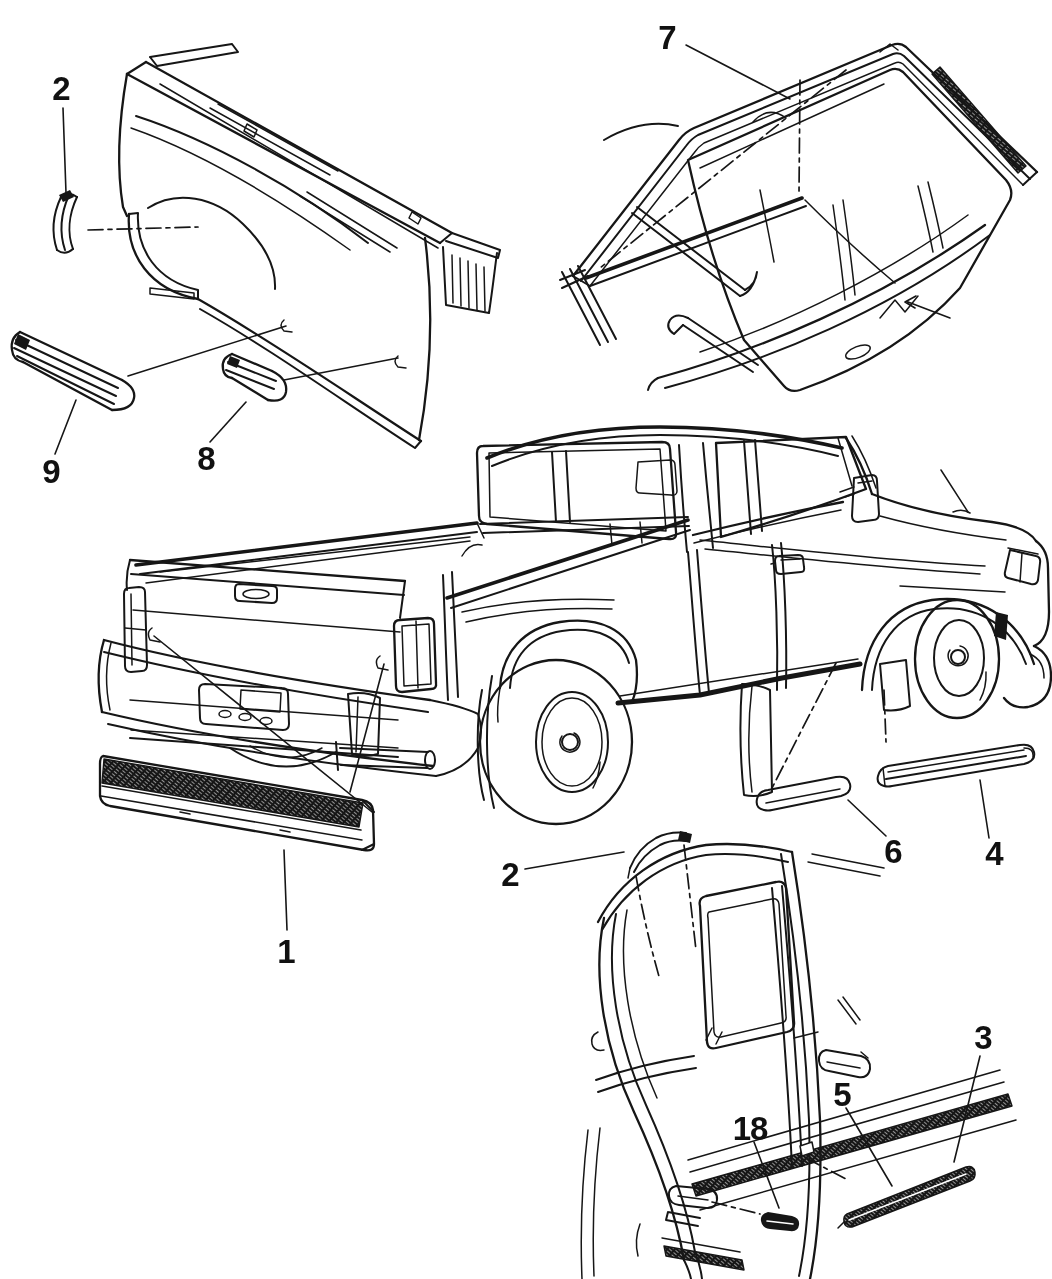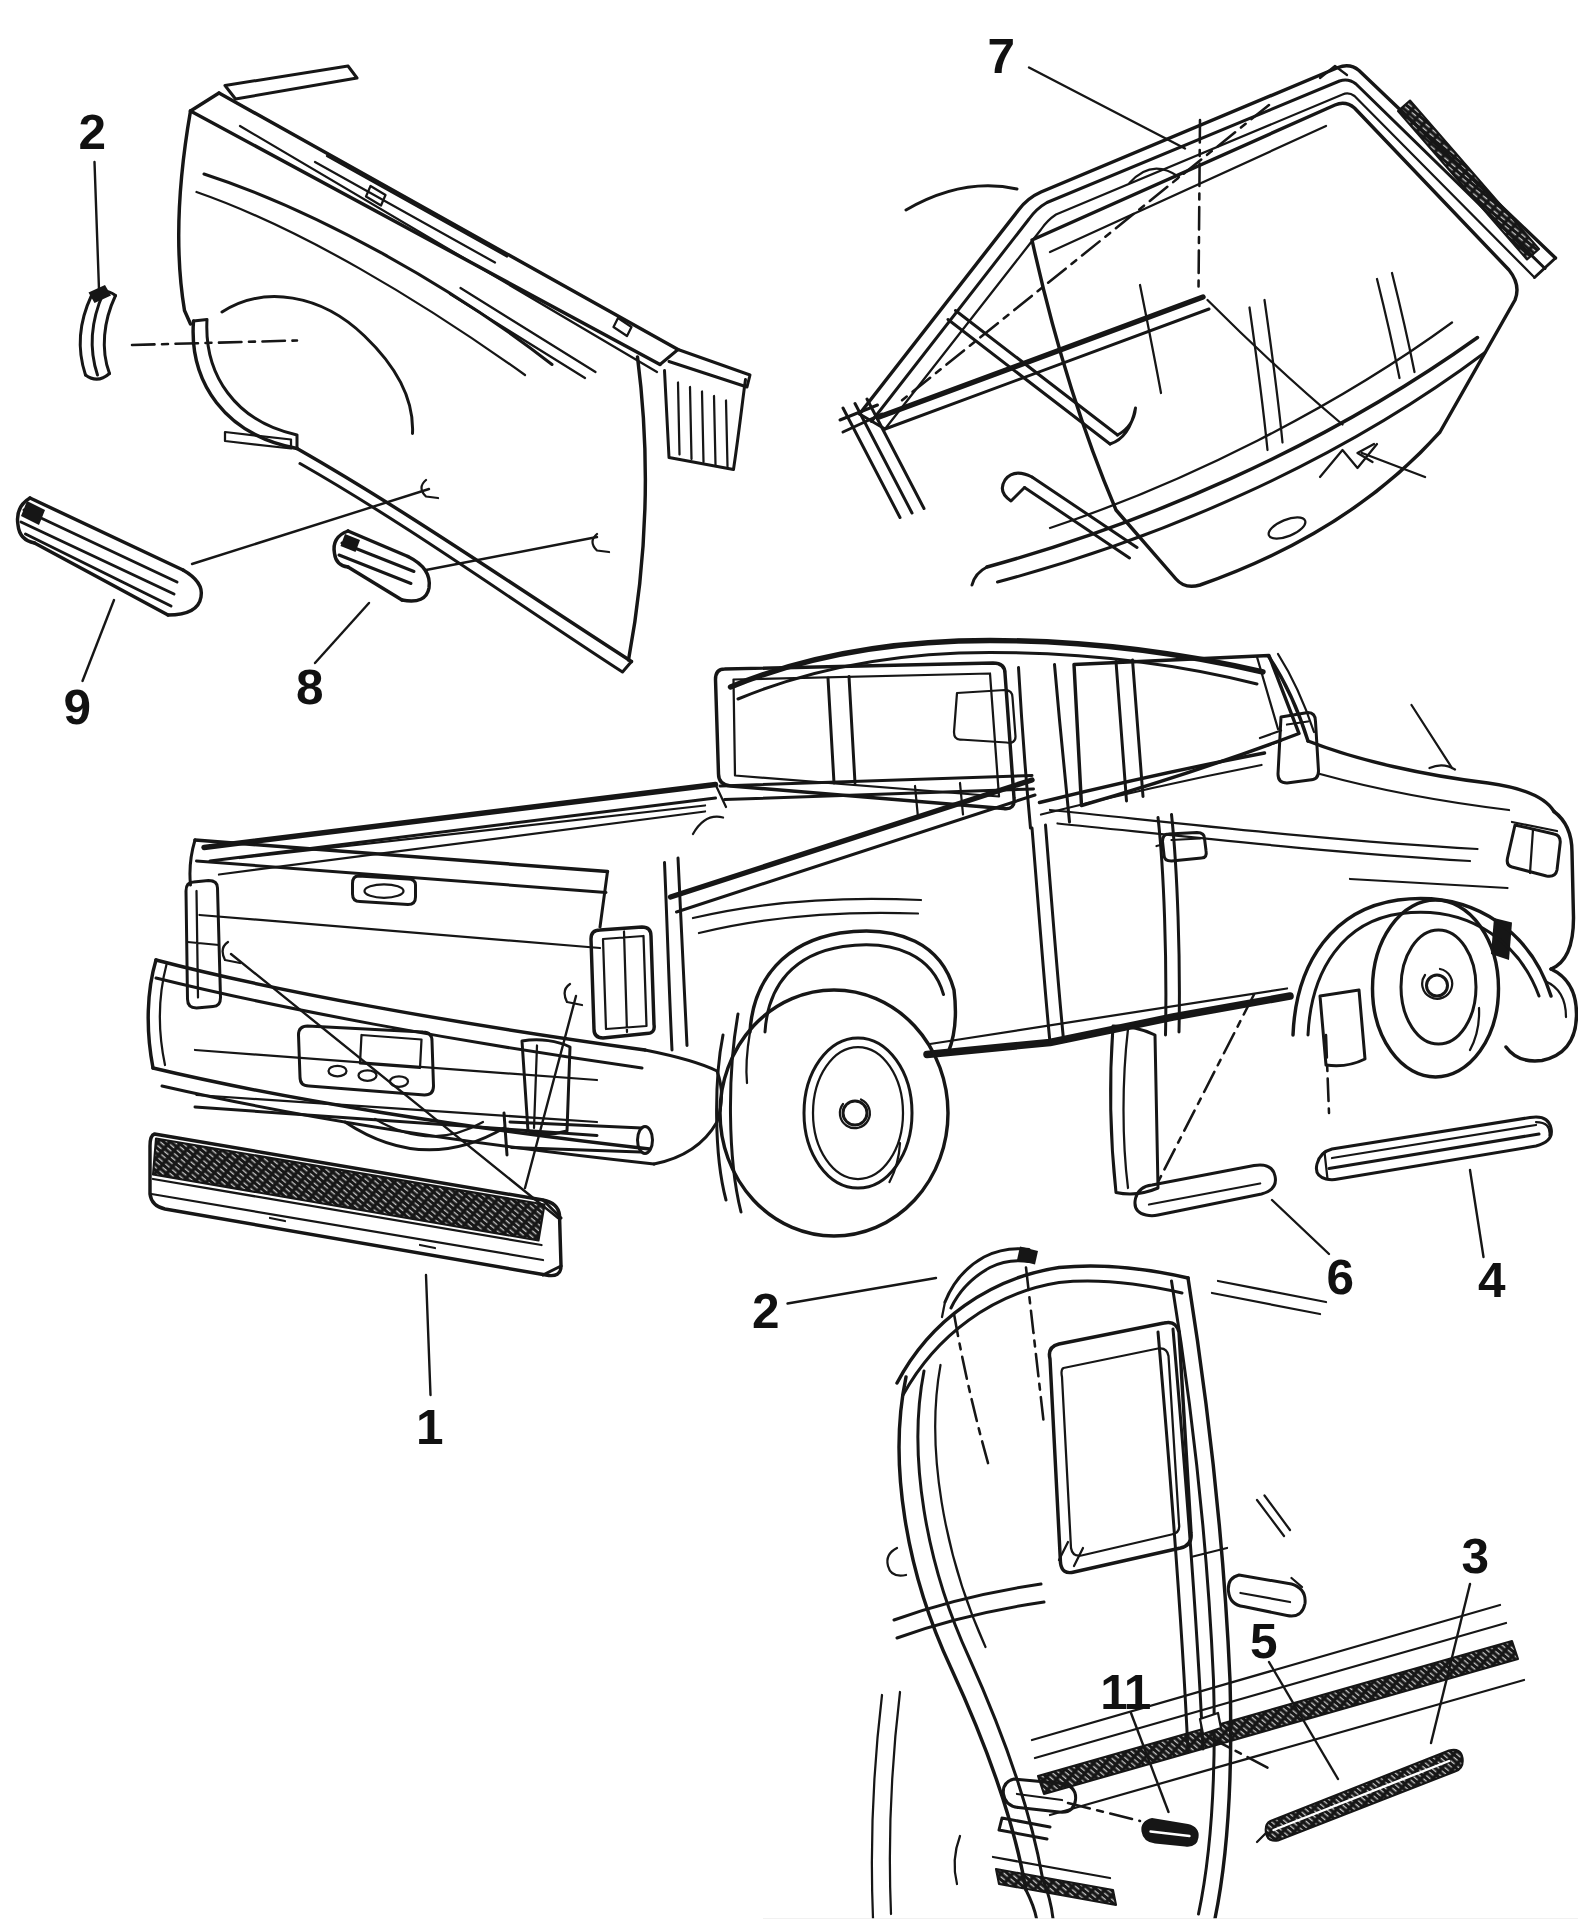--- a/index.html
+++ b/index.html
@@ -399,14 +399,14 @@
 <div class="callout" style="left: 61px; top: 88px;"><span>2</span></div>
 <div class="callout" style="left: 51px; top: 471px;"><span>9</span></div>
 <div class="callout" style="left: 206px; top: 458px;"><span>8</span></div>
 <div class="callout" style="left: 667px; top: 37px;"><span>7</span></div>
 <div class="callout" style="left: 286px; top: 951px;"><span>1</span></div>
 <div class="callout" style="left: 510px; top: 874px;"><span>2</span></div>
 <div class="callout" style="left: 893px; top: 851px;"><span>6</span></div>
 <div class="callout" style="left: 994px; top: 853px;"><span>4</span></div>
 <div class="callout" style="left: 983px; top: 1037px;"><span>3</span></div>
 <div class="callout" style="left: 842px; top: 1094px;"><span>5</span></div>
-<div class="callout" style="left: 750px; top: 1128px;"><span>11</span></div>
+<div class="callout" style="left: 750px; top: 1128px;"><span>18</span></div>
 </div>
 
 </body></html>

